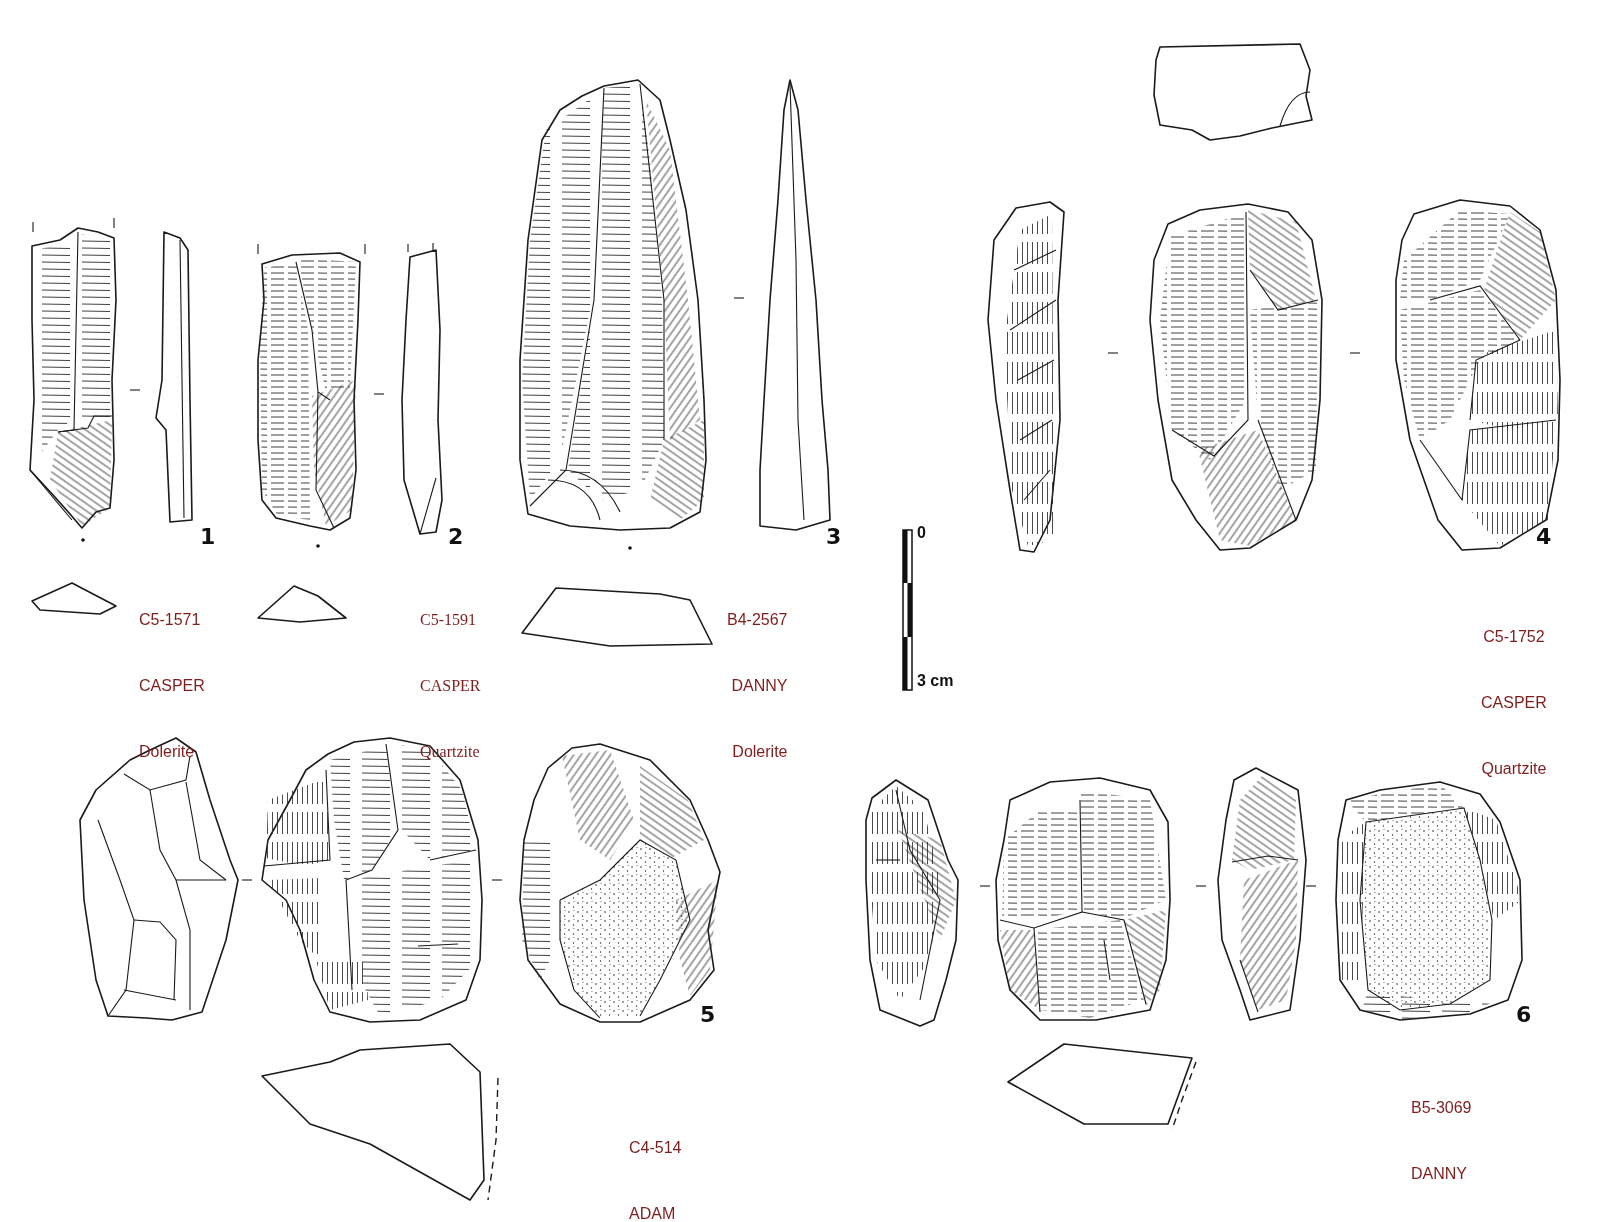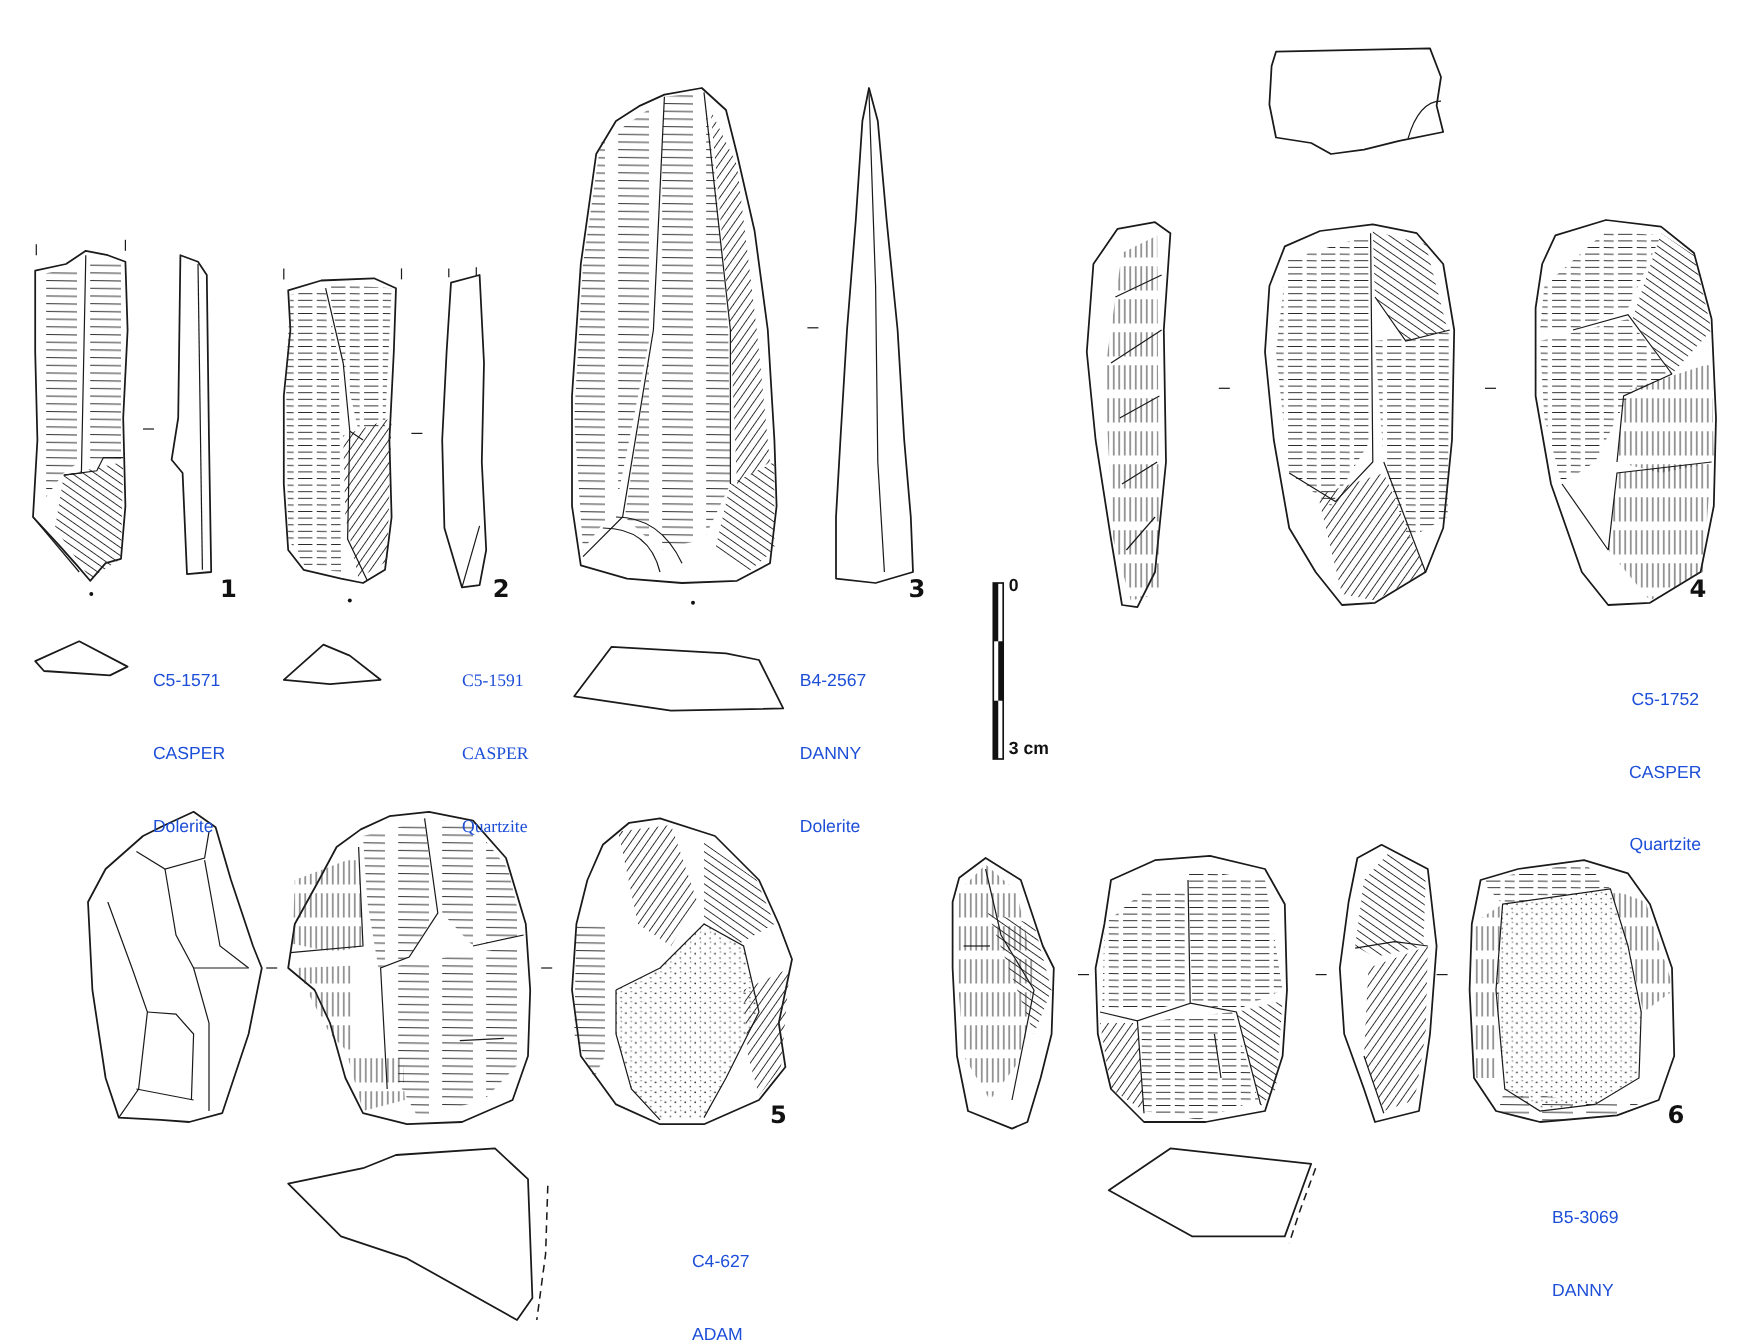--- a/index.html
+++ b/index.html
@@ -2,21 +2,21 @@
 <html><head>
 <meta charset="utf-8">
 <style>
   html, body { margin: 0; padding: 0; background: #ffffff; }
   body { width: 1600px; height: 1222px; position: relative; overflow: hidden; font-family: "Liberation Sans", sans-serif; }
   svg.fig { position: absolute; left: 0; top: 0; width: 1600px; height: 1222px; }
   .outline { fill: #ffffff; stroke: #1a1a1a; stroke-width: 1.6; stroke-linejoin: round; }
   .thin { fill: none; stroke: #1a1a1a; stroke-width: 1.1; }
   .dash { fill: none; stroke: #1a1a1a; stroke-width: 1.4; stroke-dasharray: 7 5; }
   .cortex { fill: url(#dots); stroke: none; }
-  .label { position: absolute; font-size: 16px; line-height: 22px; color: #1d4ed8; white-space: pre; }
+  .label { position: absolute; font-size: 16px; line-height: 22px; color: #7f1d1d; white-space: pre; }
   .num { position: absolute; font-family: "DejaVu Sans", sans-serif; font-weight: bold; font-size: 22px; color: #111; }
   .scale-lbl { position: absolute; font-size: 16px; font-weight: bold; color: #111; }
 </style>
 </head>
 <body>
 
 <svg class="fig" viewBox="0 0 1600 1222" xmlns="http://www.w3.org/2000/svg">
   <defs>
     <pattern id="dots" width="9" height="9" patternUnits="userSpaceOnUse">
       <circle cx="2" cy="3" r="0.8" fill="#222"></circle>
@@ -237,32 +237,32 @@
 <div class="label" style="left:139px; top:565px;">
   <div>C5-1571</div>
   <div>CASPER</div>
   <div>Dolerite</div>
 </div>
 <div class="label" style="left:420px; top:565px;font-family:Liberation Serif, serif;">
   <div>C5-1591</div>
   <div>CASPER</div>
   <div>Quartzite</div>
 </div>
-<div class="label" style="left:727px; top:565px;">
+<div class="label" style="left:727px; top:565px;text-align:right;">
   <div>B4-2567</div>
   <div>DANNY</div>
   <div>Dolerite</div>
 </div>
 <div class="label" style="left:1481px; top:582px;text-align:center;">
   <div>C5-1752</div>
   <div>CASPER</div>
   <div>Quartzite</div>
 </div>
 <div class="label" style="left:629px; top:1093px;">
-  <div>C4-627</div>
+  <div>C4-514</div>
   <div>ADAM</div>
   
 </div>
 <div class="label" style="left:1411px; top:1053px;">
   <div>B5-3069</div>
   <div>DANNY</div>
   
 </div>
 
 </body></html>

